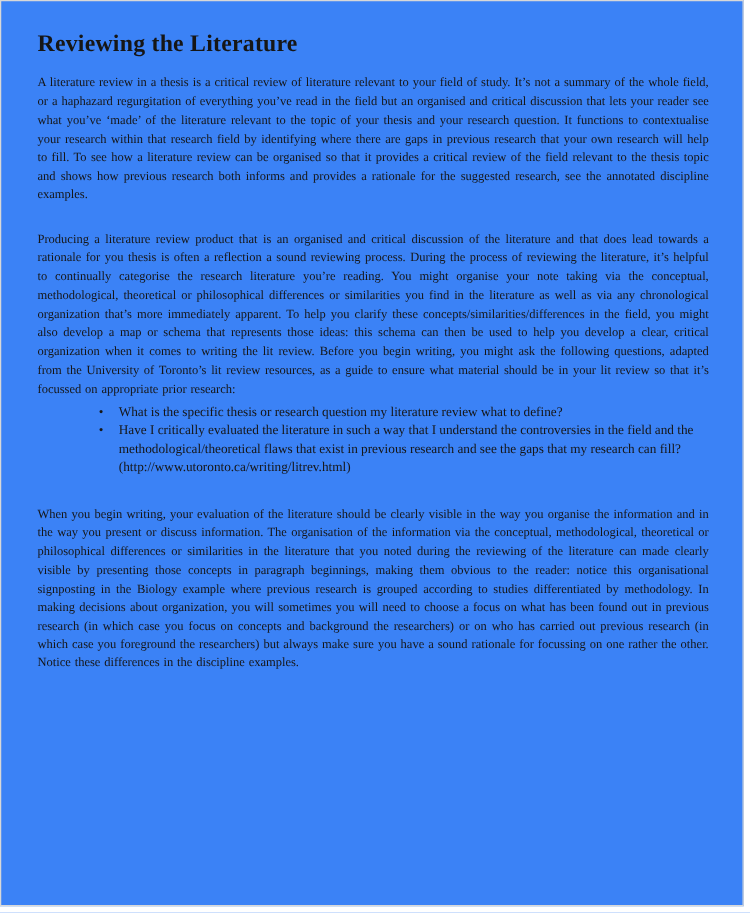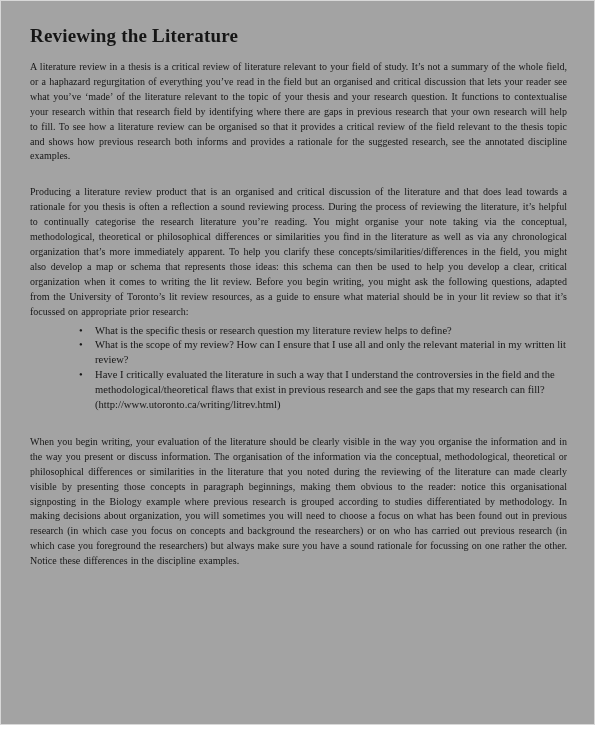--- a/index.html
+++ b/index.html
@@ -10,21 +10,21 @@
     height: 730px;
     overflow: hidden;
   }
   .page {
     position: absolute;
     top: 0;
     left: 0;
     width: 595px;
     height: 725px;
     box-sizing: border-box;
-    background: #a3a3a3;
+    background: #3b82f6;
     border: 1px solid #d8d8d8;
     padding: 24px 27px 0 29px;
     font-family: "Liberation Serif", "DejaVu Serif", serif;
     color: #161616;
     overflow: hidden;
   }
   h1.doc-title {
     font-size: 19px;
     line-height: 22px;
     font-weight: bold;
@@ -65,20 +65,19 @@
 
 <div class="page">
 
   <h1 class="doc-title">Reviewing the Literature</h1>
 
   <p class="body-para"><span>A literature review in a thesis is a critical review of literature relevant to your field of study.  It’s not a summary of the whole field, or a haphazard regurgitation of everything you’ve read in the field but an organised and critical discussion that lets your reader see what you’ve ‘made’ of the literature relevant to the topic of your thesis and your research question.  It functions to contextualise your research within that research field by identifying where there are gaps in previous research that your own research will help to fill. To see how a literature review can be organised so that it provides a critical review of the field relevant to the thesis topic and shows how previous research both informs and provides a rationale for the suggested research, see the annotated discipline examples.</span></p>
 
   <p class="body-para no-gap"><span>Producing a literature review product that </span><span class="i">is</span><span> an organised and critical discussion of the literature and that </span><span class="i">does</span><span> lead towards a rationale for you thesis is often a reflection a sound reviewing process. During the process of reviewing the literature, it’s helpful to continually categorise the research literature you’re reading. You might organise your note taking via the conceptual, methodological, theoretical or philosophical differences or similarities you find in the literature as well as via any chronological organization that’s more immediately apparent. To help you clarify these concepts/similarities/differences in the field, you might also develop a map or schema that represents those ideas: this schema can then be used to help you develop a clear, critical organization when it comes to writing the lit review.  Before you begin writing, you might ask the following questions, adapted from the University of Toronto’s lit review resources, as a guide to ensure what material should be in your lit review so that it’s focussed on appropriate prior research:</span></p>
 
   <ul class="question-list">
-    <li><span>What is the specific thesis or research question my literature review helps to define?</span></li>
-    <li><span>What is the scope of my review?  How can I ensure that I use all and only the relevant material in my written lit review?</span></li>
+    <li><span>What is the specific thesis or research question my literature review what to define?</span></li>
     <li><span>Have I critically evaluated the literature in such a way that I understand the controversies in the field and the methodological/theoretical flaws that exist in previous research and see the gaps that my research can fill? (http://www.utoronto.ca/writing/litrev.html)</span></li>
   </ul>
 
   <p class="body-para"><span>When you begin writing, your evaluation of the literature should be clearly visible in the way you organise the information and in the way you present or discuss information. The organisation of the information via the conceptual, methodological, theoretical or philosophical differences or similarities in the literature that you noted during the reviewing of the literature can made clearly visible by presenting those concepts in paragraph beginnings, making them obvious to the reader: notice this organisational signposting in the Biology example where previous research is grouped according to studies differentiated by methodology. In making decisions about organization, you will sometimes you will need to choose a focus on </span><span class="i">what</span><span> has been found out in previous research (in which case you focus on concepts and background the researchers) or on </span><span class="i">who</span><span> has carried out previous research (in which case you foreground the researchers) but always make sure you have a sound rationale for focussing on one rather the other.   Notice these differences in the discipline examples.</span></p>
 
 </div>
 
 </body></html>

